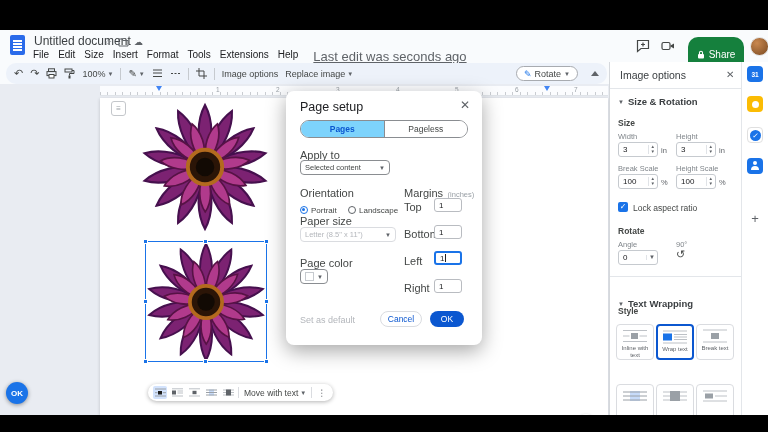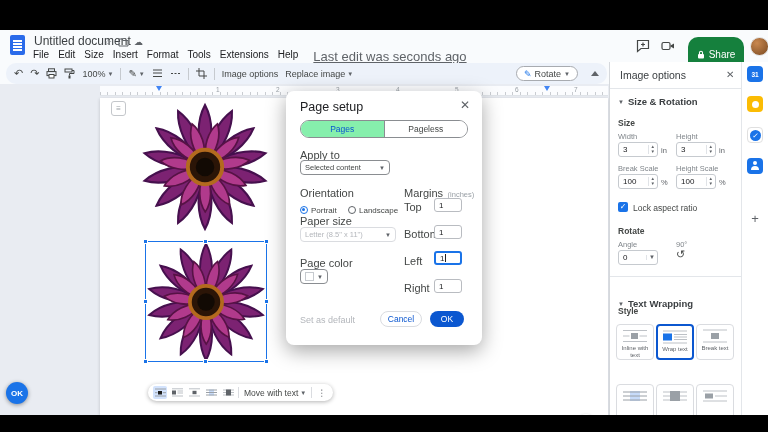--- a/index.html
+++ b/index.html
@@ -49,21 +49,21 @@
   .fmove{font-size:8.5px;color:#444746;display:flex;align-items:center;gap:2px;padding:0 2px}
   .fdots{font-size:9px;color:#5f6368;padding:0 2px}
   .explore{position:absolute;left:576px;top:330px;width:20px;height:20px;border-radius:50%;background:#fff;box-shadow:0 1px 3px rgba(0,0,0,.3);display:flex;align-items:center;justify-content:center;z-index:5}
 
   
   .modal{left:286px;top:61px;width:196px;height:254px;background:#fff;border-radius:8px;box-shadow:0 6px 20px rgba(0,0,0,.35);z-index:50}
   .m-title{left:14px;top:9px;font-size:12.5px;color:#202124}
   .m-close{left:172px;top:7px;font-size:12px;color:#5f6368;width:14px;text-align:center}
   .tabs{left:14px;top:29px;width:168px;height:18px;display:flex;border:1px solid #8a8d91;border-radius:9px;overflow:hidden}
   .tab{flex:1;display:flex;align-items:center;justify-content:center;font-size:8.5px}
-  .tab.sel{background:#86efac;color:#0b57d0;font-weight:normal}
+  .tab.sel{background:#7dd3fc;color:#0b57d0;font-weight:bold}
   .tab.un{background:#fff;color:#444746;border-left:1px solid #8a8d91}
   .m-lab{font-size:11px;color:#444746}
   .m-sublab{font-size:7.5px;color:#9aa0a6}
   .m-dd{border:1px solid #8a8d91;border-radius:4px;height:15px;display:flex;align-items:center;justify-content:space-between;padding:0 4px;font-size:7.5px;color:#444746;background:#fff;overflow:hidden;white-space:nowrap}
   .m-dd.dis{border-color:#dadce0;color:#b3b6bb}
   .radio{width:8px;height:8px;border:1.5px solid #5f6368;border-radius:50%;display:inline-block;position:relative;vertical-align:-1px}
   .radio.sel{border-color:#1a73e8}
   .radio.sel:after{content:"";position:absolute;left:1px;top:1px;width:3px;height:3px;border-radius:50%;background:#1a73e8}
   .rlab{font-size:8px;color:#444746;margin-left:3px}
   .mgin{position:absolute;width:28px;height:14px;border:1px solid #b9bcc1;border-radius:3px;background:#fff;font-size:8px;color:#202124;display:flex;align-items:center;padding-left:4px}

